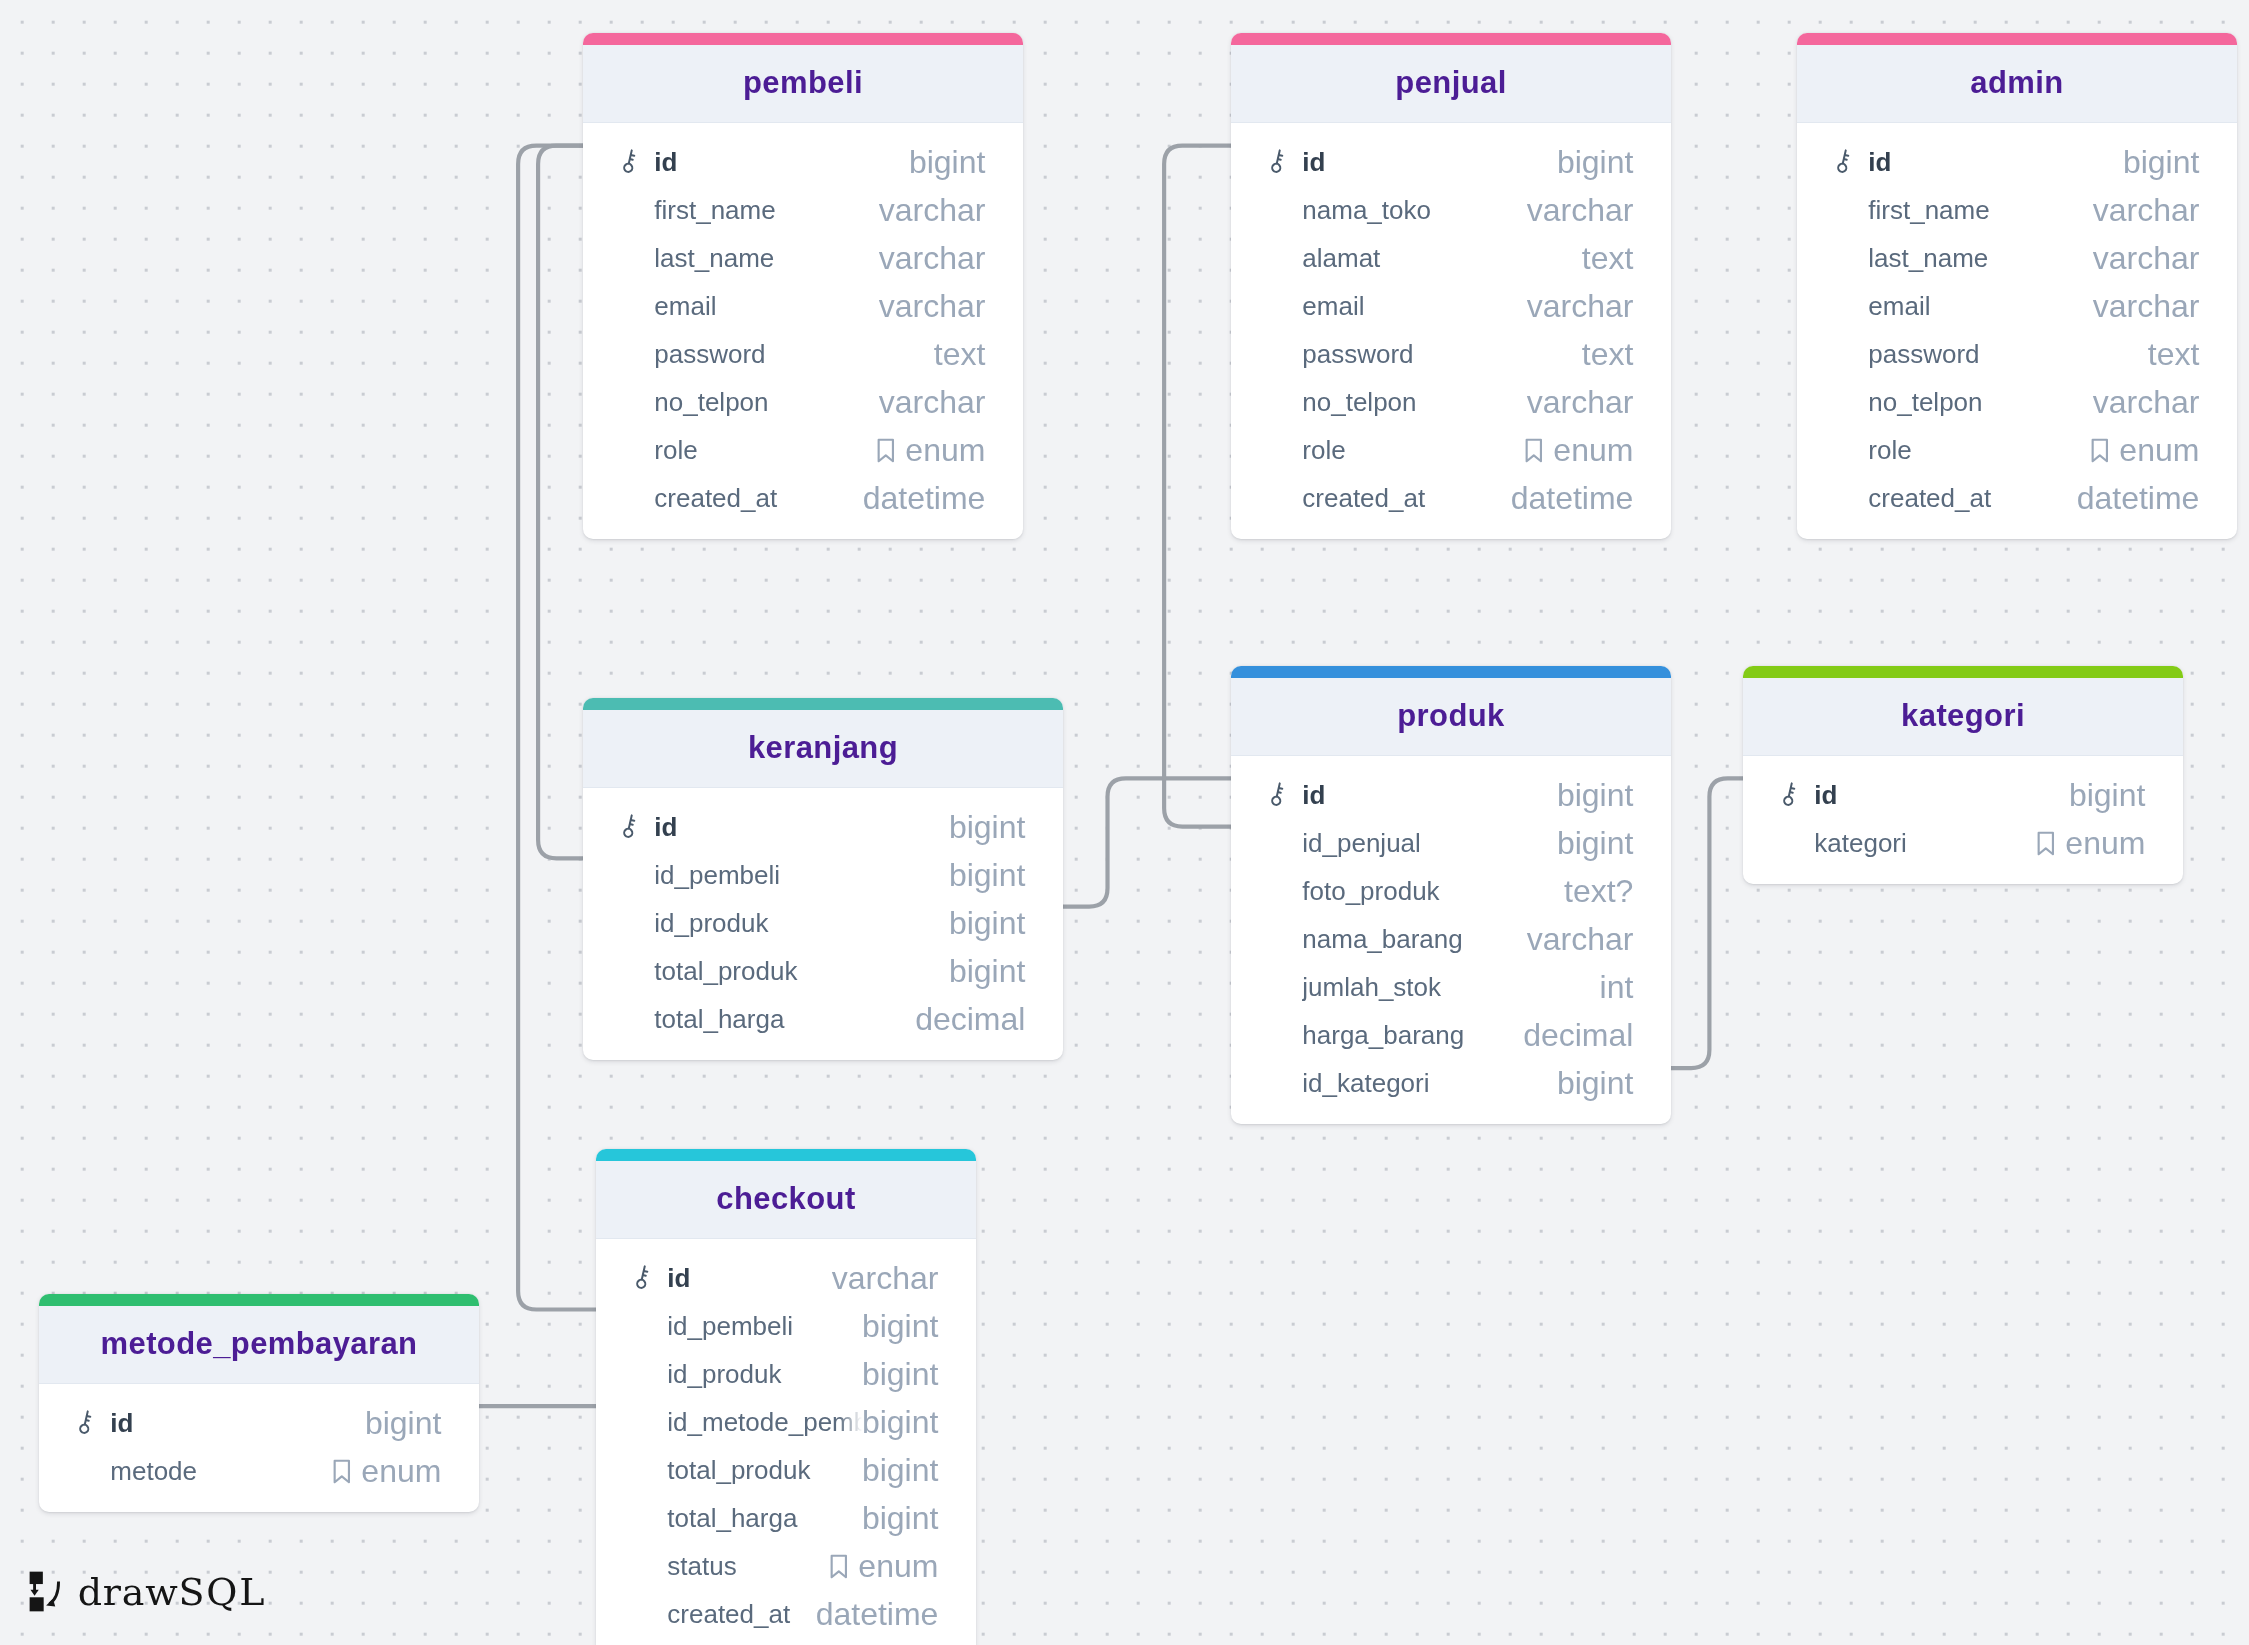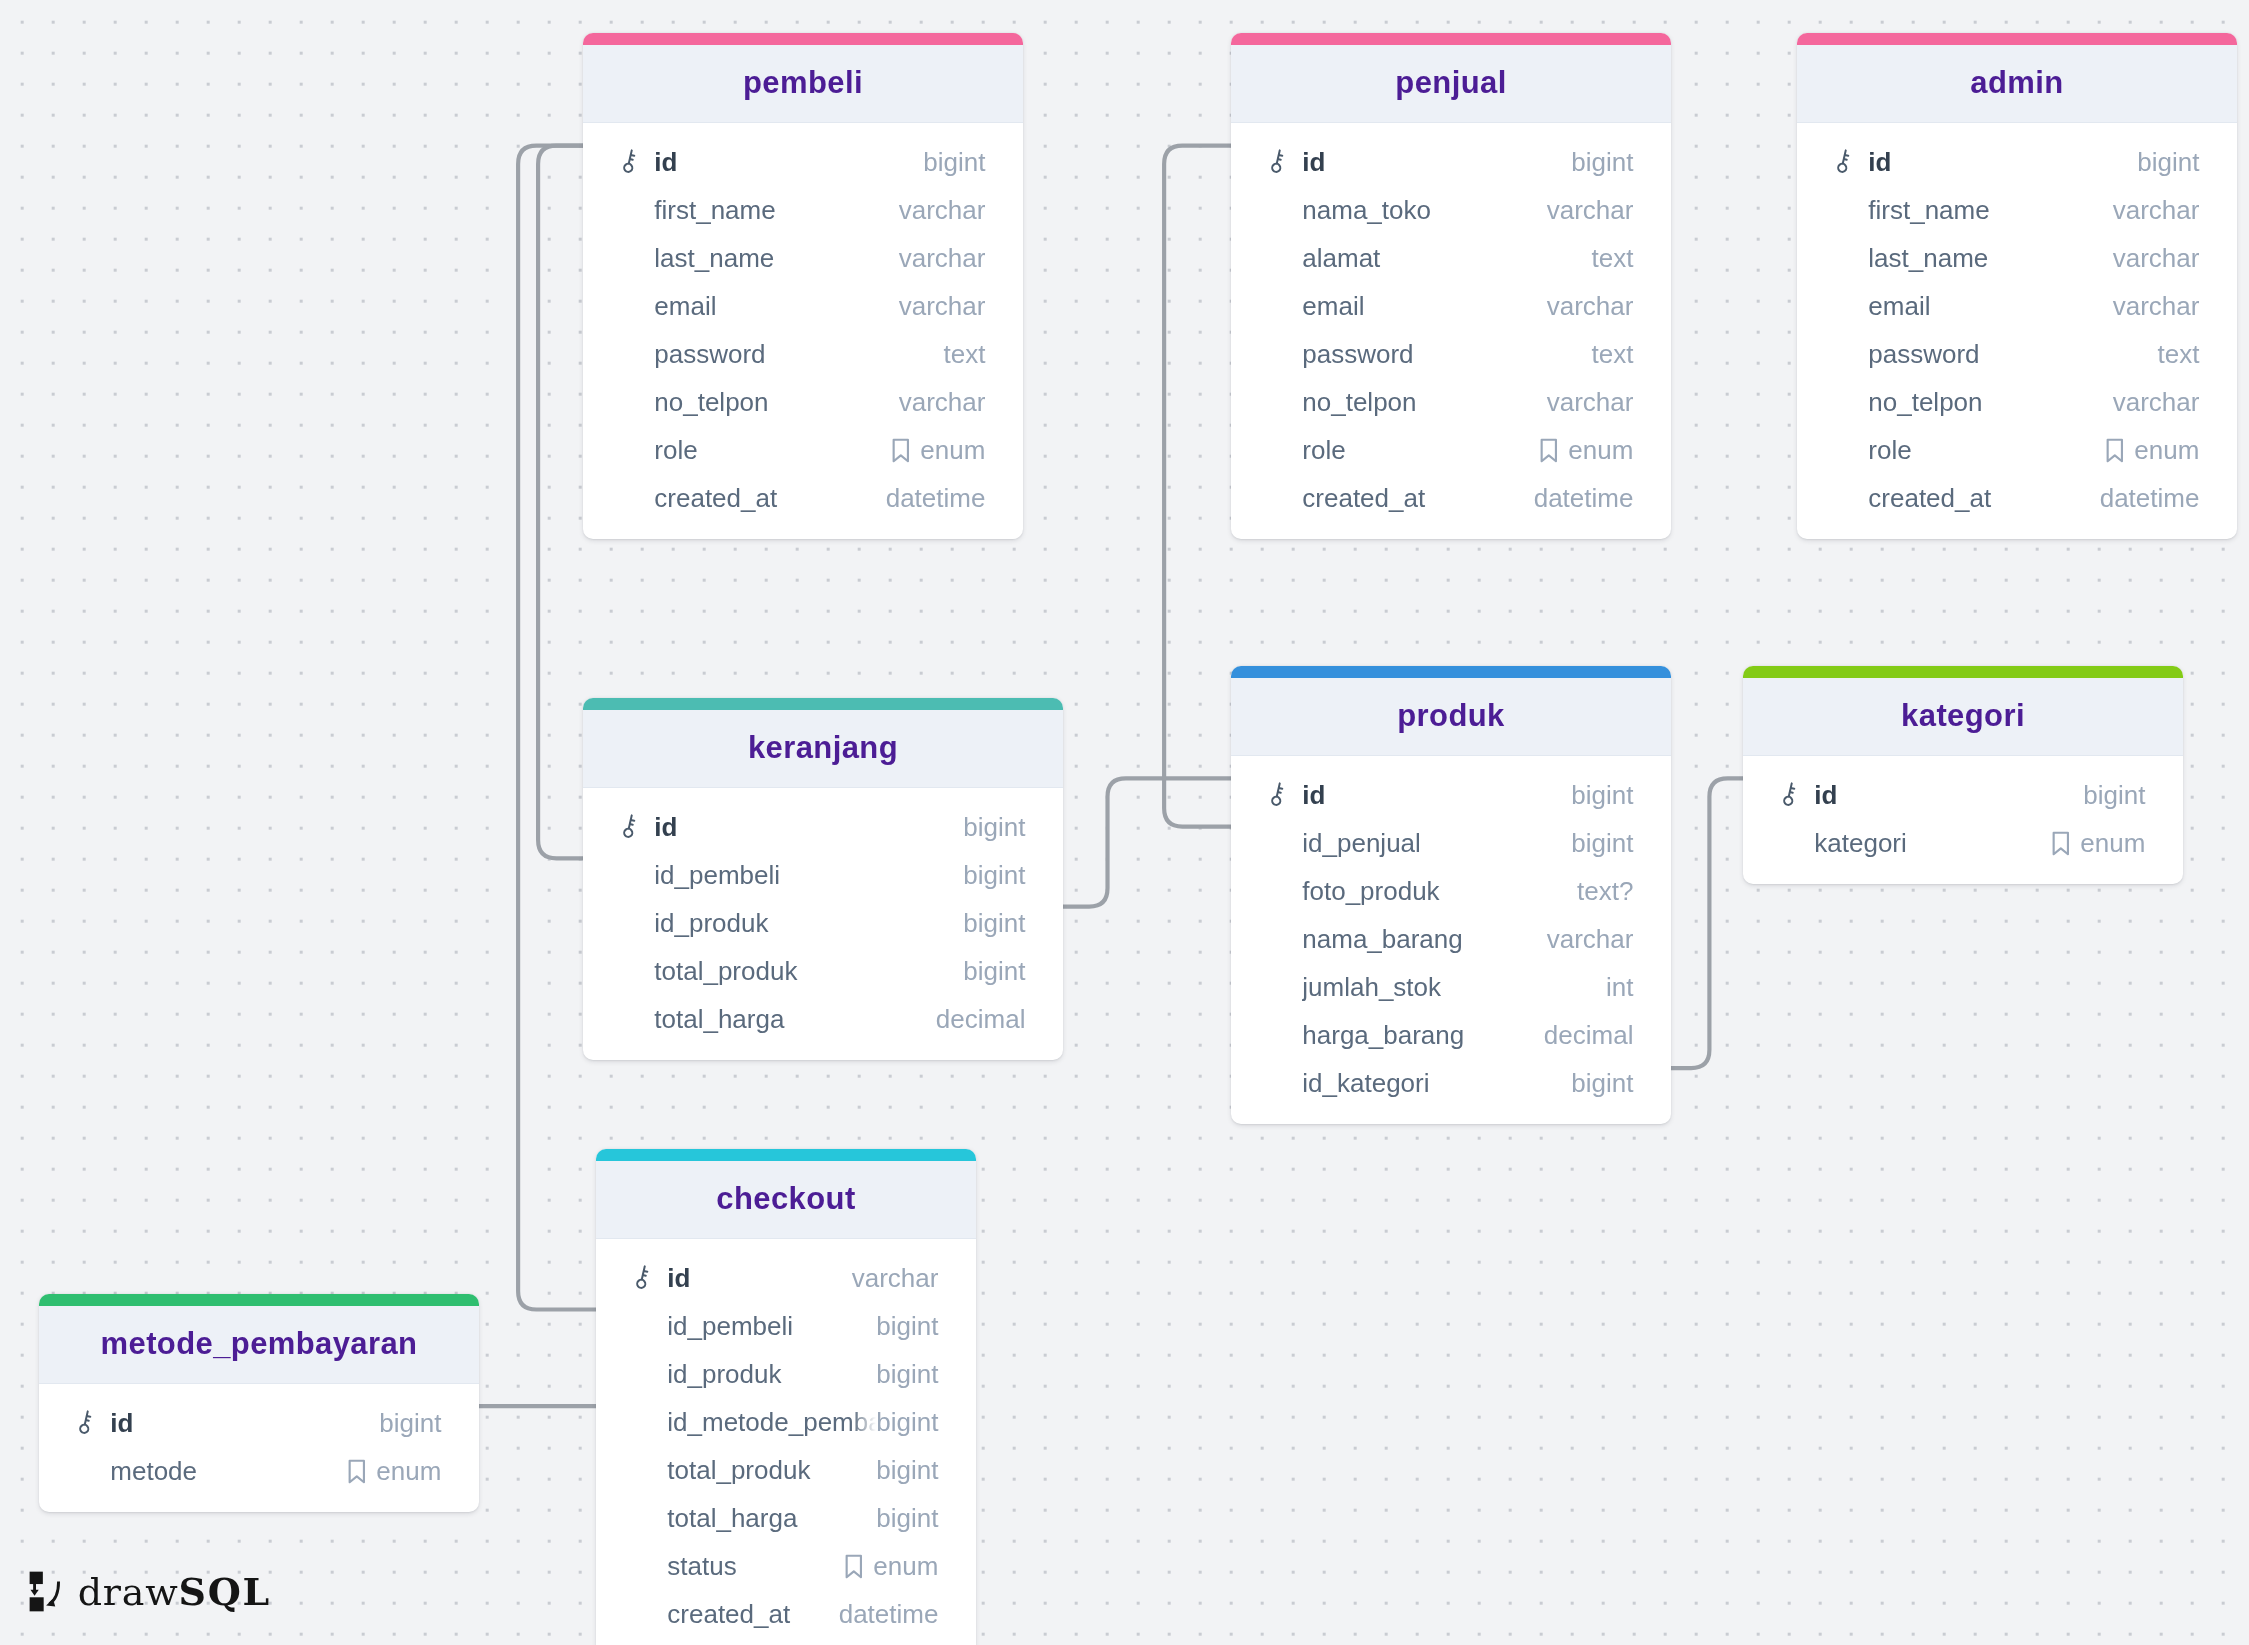--- a/index.html
+++ b/index.html
@@ -28,30 +28,30 @@
   .table-rows{padding:16px;}
   .col-row{height:48px;display:flex;align-items:center;padding:0 21.6px 0 18.3px;}
   .pk-slot{width:37px;flex:0 0 37px;display:flex;align-items:center;}
   .col-name{
     flex:1 1 auto;font-size:26px;color:#5A6A7D;white-space:nowrap;overflow:hidden;
     -webkit-mask-image:linear-gradient(to right,#000 calc(100% - 23px),transparent);
     mask-image:linear-gradient(to right,#000 calc(100% - 23px),transparent);
   }
   .col-name.pk{font-weight:700;color:#33404F;}
   .col-type{
-    flex:0 0 auto;font-size:26px;color:#9AA7B8;display:flex;align-items:center;gap:8.3px;
+    flex:0 0 auto;font-size:32px;color:#9AA7B8;display:flex;align-items:center;gap:8.3px;
     white-space:nowrap;
   }
   .icon-svg{display:block;}
   #logo{
     position:absolute;left:23px;top:1570px;z-index:3;display:flex;align-items:center;gap:11.7px;
   }
   #logo .brand{font-family:"DejaVu Serif",serif;font-size:38px;color:#151515;line-height:1;}
   #logo .brand b{font-weight:400;letter-spacing:0.8px;}
-  #logo .brand span{font-weight:700;letter-spacing:1.7px;}
+  #logo .brand span{font-weight:400;letter-spacing:1.7px;}
 </style>
 </head>
 <body>
 
 <div id="canvas">
   <svg id="wires" width="2250" height="1645" viewBox="0 0 2702 1976" xmlns="http://www.w3.org/2000/svg">
       <path d="M700,175 H668 Q646,175 646,197 V1009 Q646,1031 668,1031 H700" fill="none" stroke="#9CA1A8" stroke-width="5" stroke-linecap="round"></path>
       <path d="M700,175 H644 Q622,175 622,197 V1551 Q622,1573 644,1573 H716" fill="none" stroke="#9CA1A8" stroke-width="5" stroke-linecap="round"></path>
       <path d="M575,1689 L716,1689" fill="none" stroke="#9CA1A8" stroke-width="5" stroke-linecap="round"></path>
       <path d="M1228,1089 H1308 Q1330,1089 1330,1067 V957 Q1330,935 1352,935 H1478" fill="none" stroke="#9CA1A8" stroke-width="5" stroke-linecap="round"></path>

